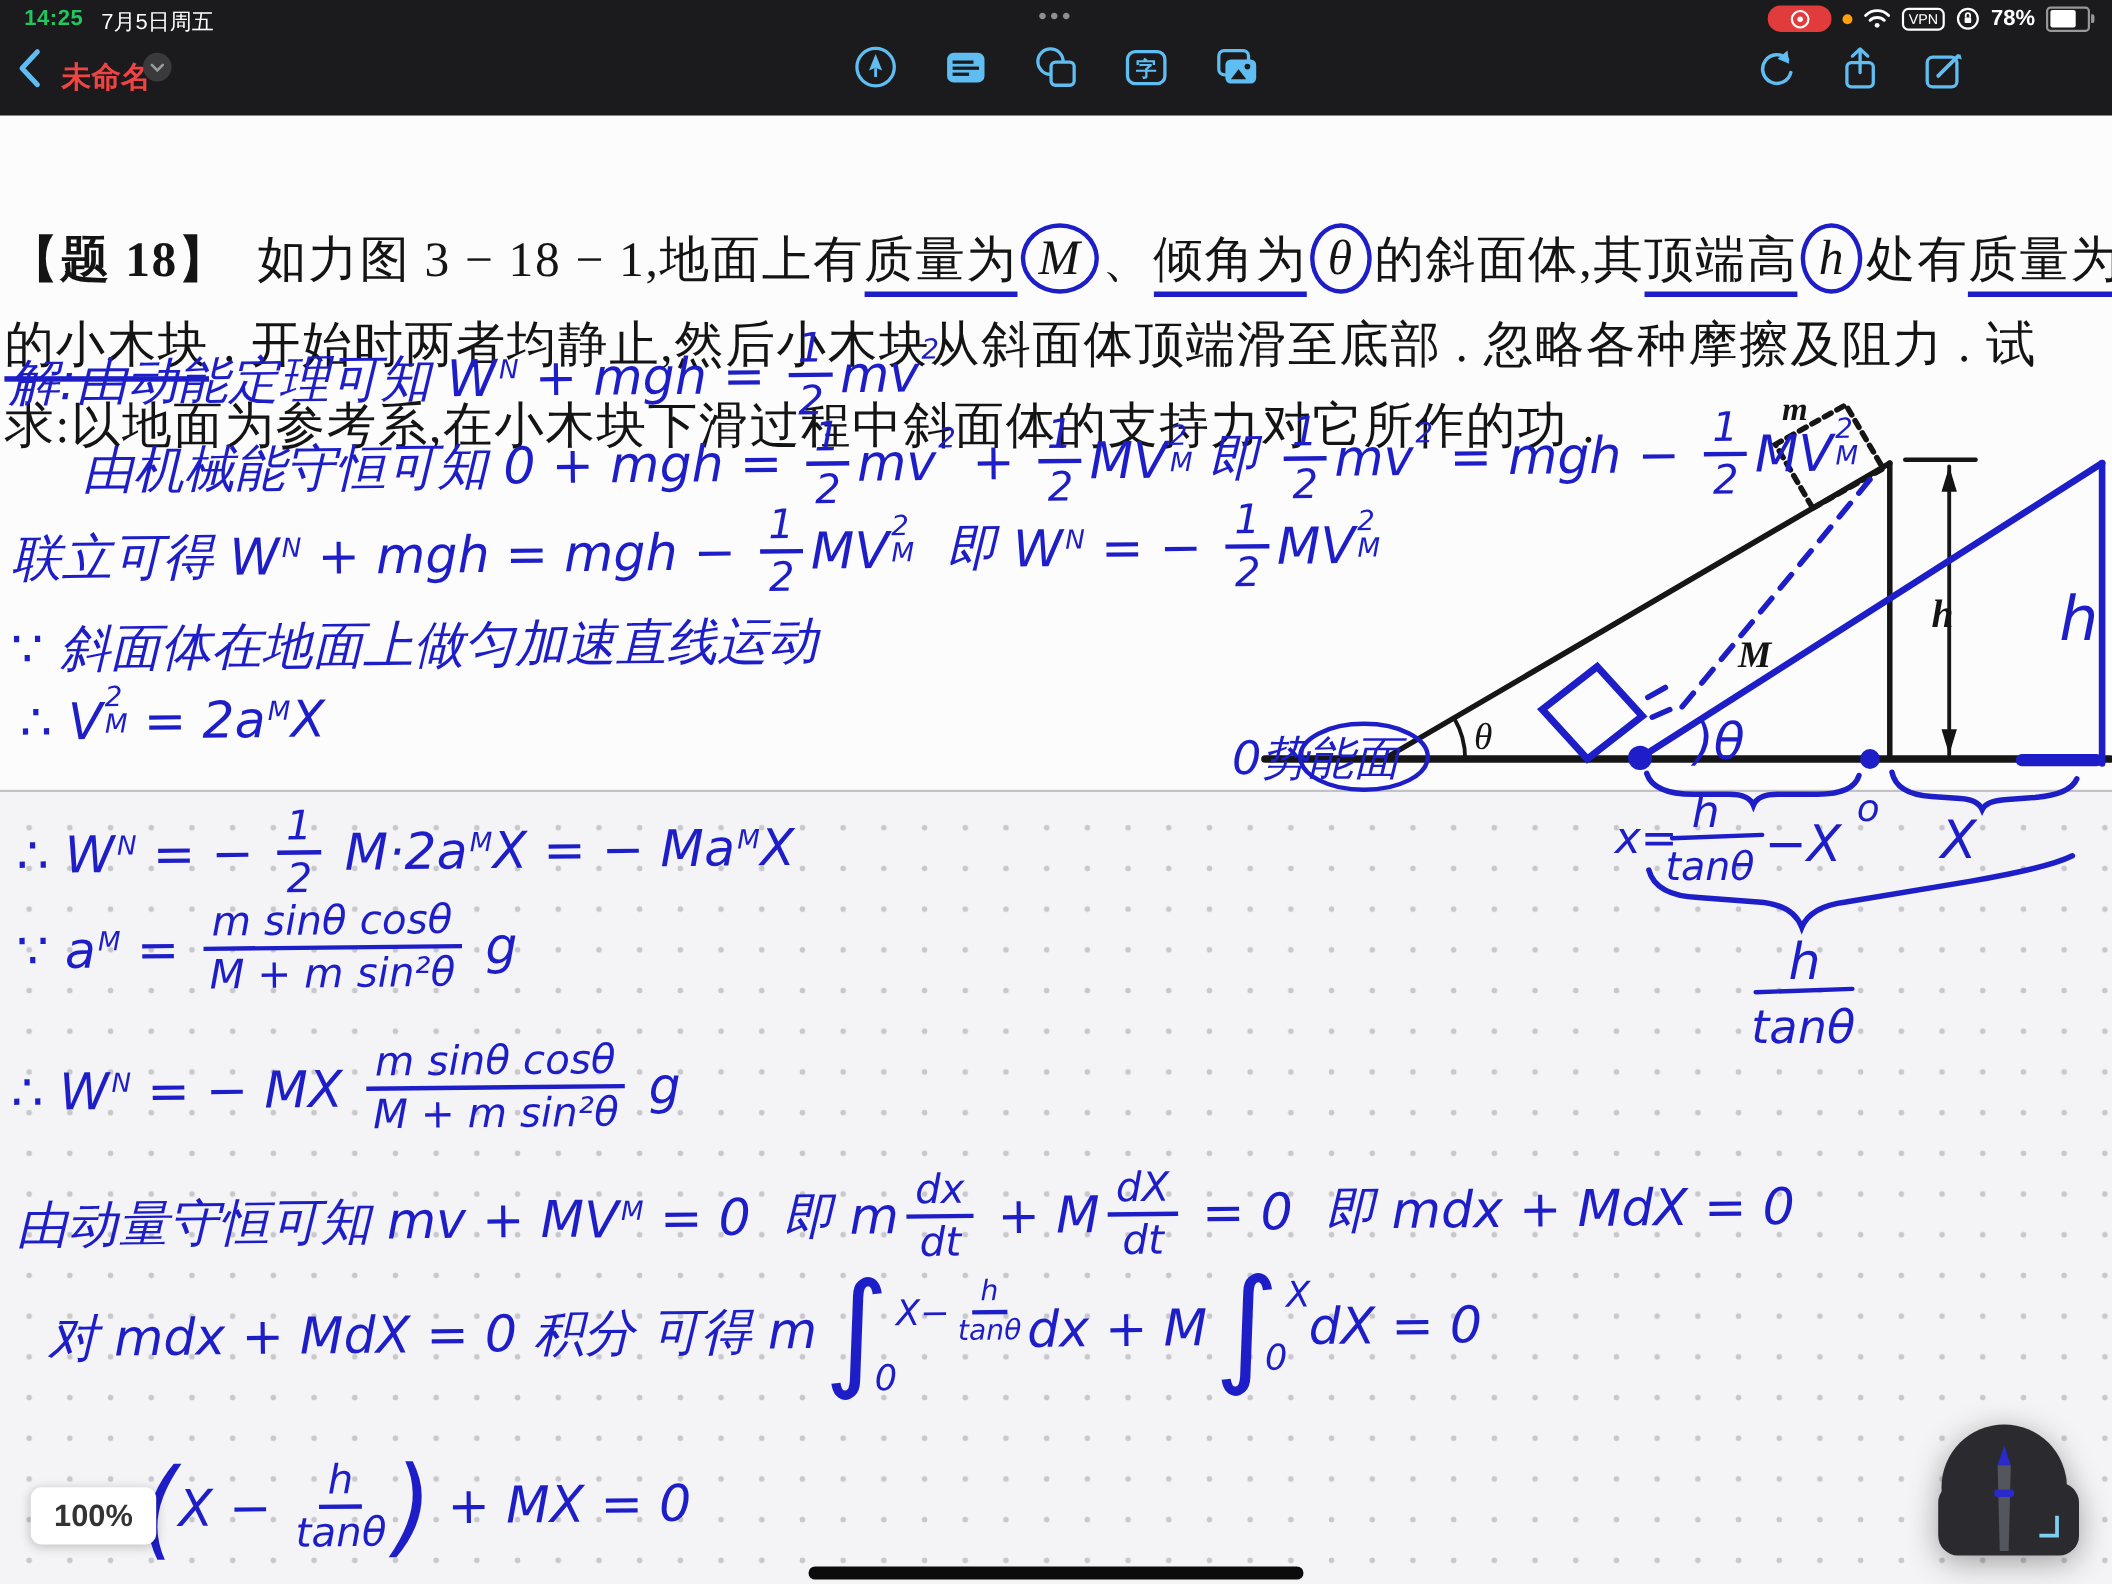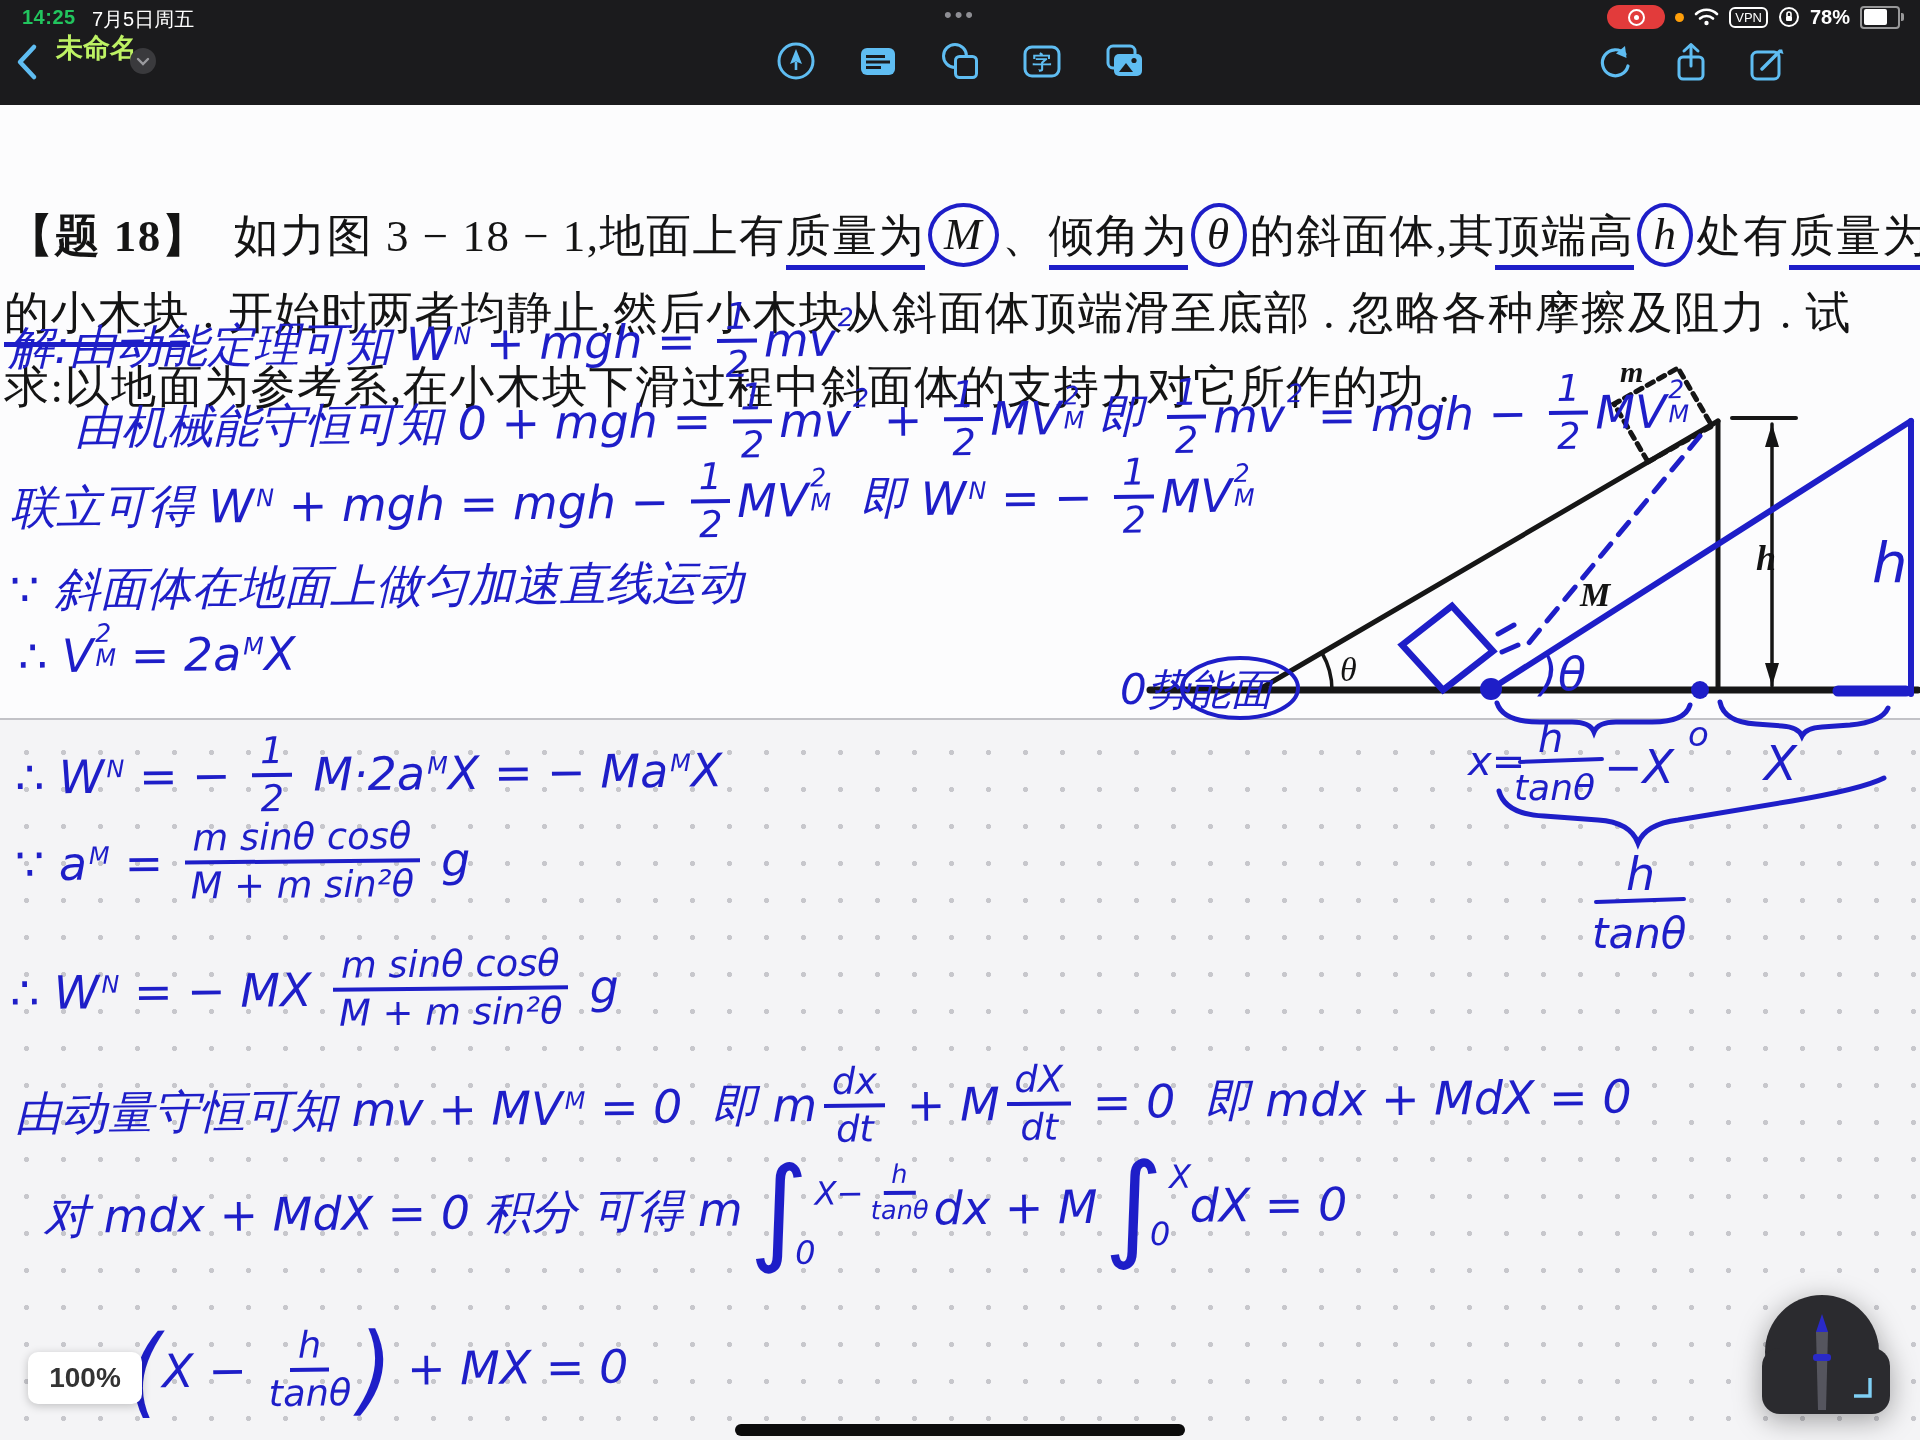--- a/index.html
+++ b/index.html
@@ -22,21 +22,21 @@
   .rec-ring{width:13px;height:13px;border:2.5px solid #fff;border-radius:50%;display:flex;align-items:center;justify-content:center;}
   .rec-ring span{width:5px;height:5px;background:#fff;border-radius:50%;}
   .orange-dot{width:9px;height:9px;background:#ff9f0a;border-radius:50%;}
   .vpn{color:#fff;font-size:13px;font-weight:400;border:2px solid #fff;border-radius:6px;padding:0 4px;line-height:17px;}
   .pct{color:#fff;font-size:20px;font-weight:600;text-align:center;}
   .battery{display:flex;align-items:center;}
   .bat-body{width:33px;height:16px;border:2px solid rgba(255,255,255,.55);border-radius:4px;padding:1.5px;}
   .bat-fill{width:72%;height:100%;background:#fff;border-radius:2px;}
   .bat-nub{width:3px;height:8px;background:rgba(255,255,255,.55);border-radius:0 2px 2px 0;margin-left:1px;}
   .back-btn{position:absolute;left:14px;top:42px;width:28px;height:40px;color:var(--accent);}
-  .doc-title{position:absolute;left:56px;top:30px;color:#bef264;font-size:27px;font-weight:700;}
+  .doc-title{position:absolute;left:56px;top:52px;color:#ef4444;font-size:27px;font-weight:700;}
   .dd-circle{position:absolute;left:130px;top:48px;width:26px;height:26px;border-radius:50%;background:#3a3a3d;
              display:flex;align-items:center;justify-content:center;color:#9a9a9e;}
   .tools-center{position:absolute;left:0;right:0;top:38px;display:flex;justify-content:center;gap:36px;}
   .tools-right{position:absolute;right:130px;top:40px;display:flex;gap:30px;}
   .tool{width:46px;height:46px;display:flex;align-items:center;justify-content:center;color:var(--accent);}
   svg{display:block;}
 
   
   .page{position:absolute;left:0;top:105px;width:1920px;height:613px;background:#fcfcfd;z-index:1;}
   .canvas{position:absolute;left:0;top:718px;width:1920px;height:722px;z-index:1;

